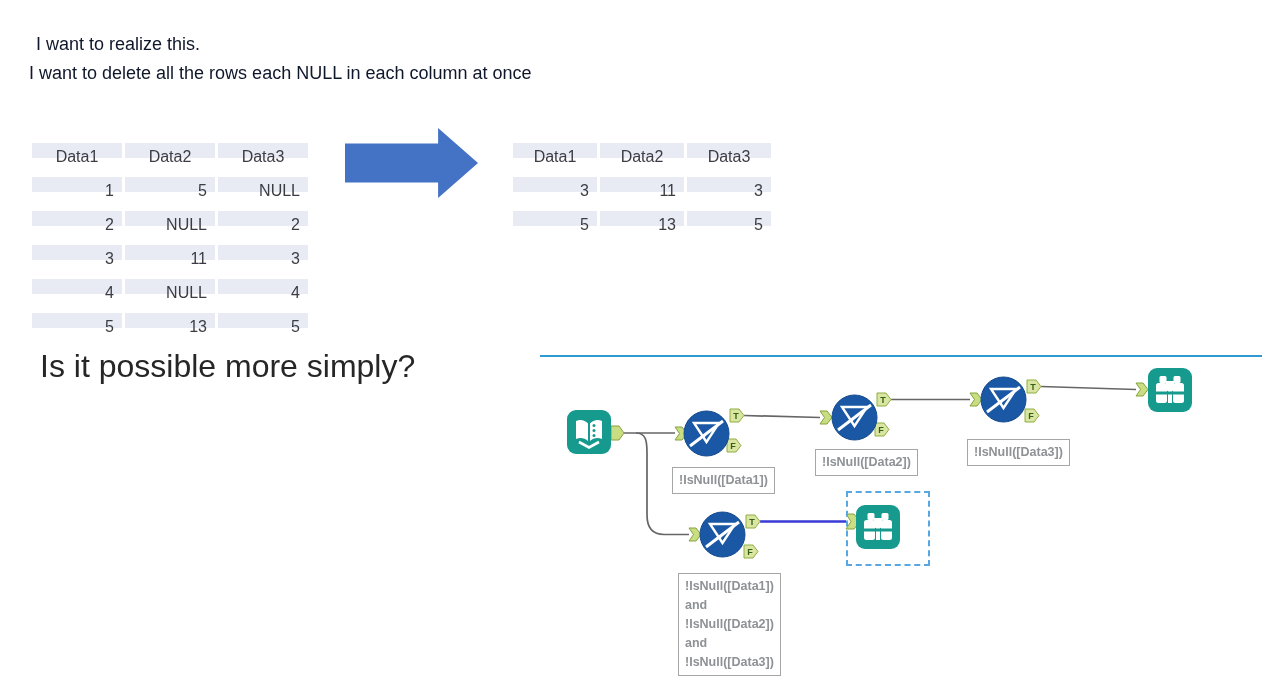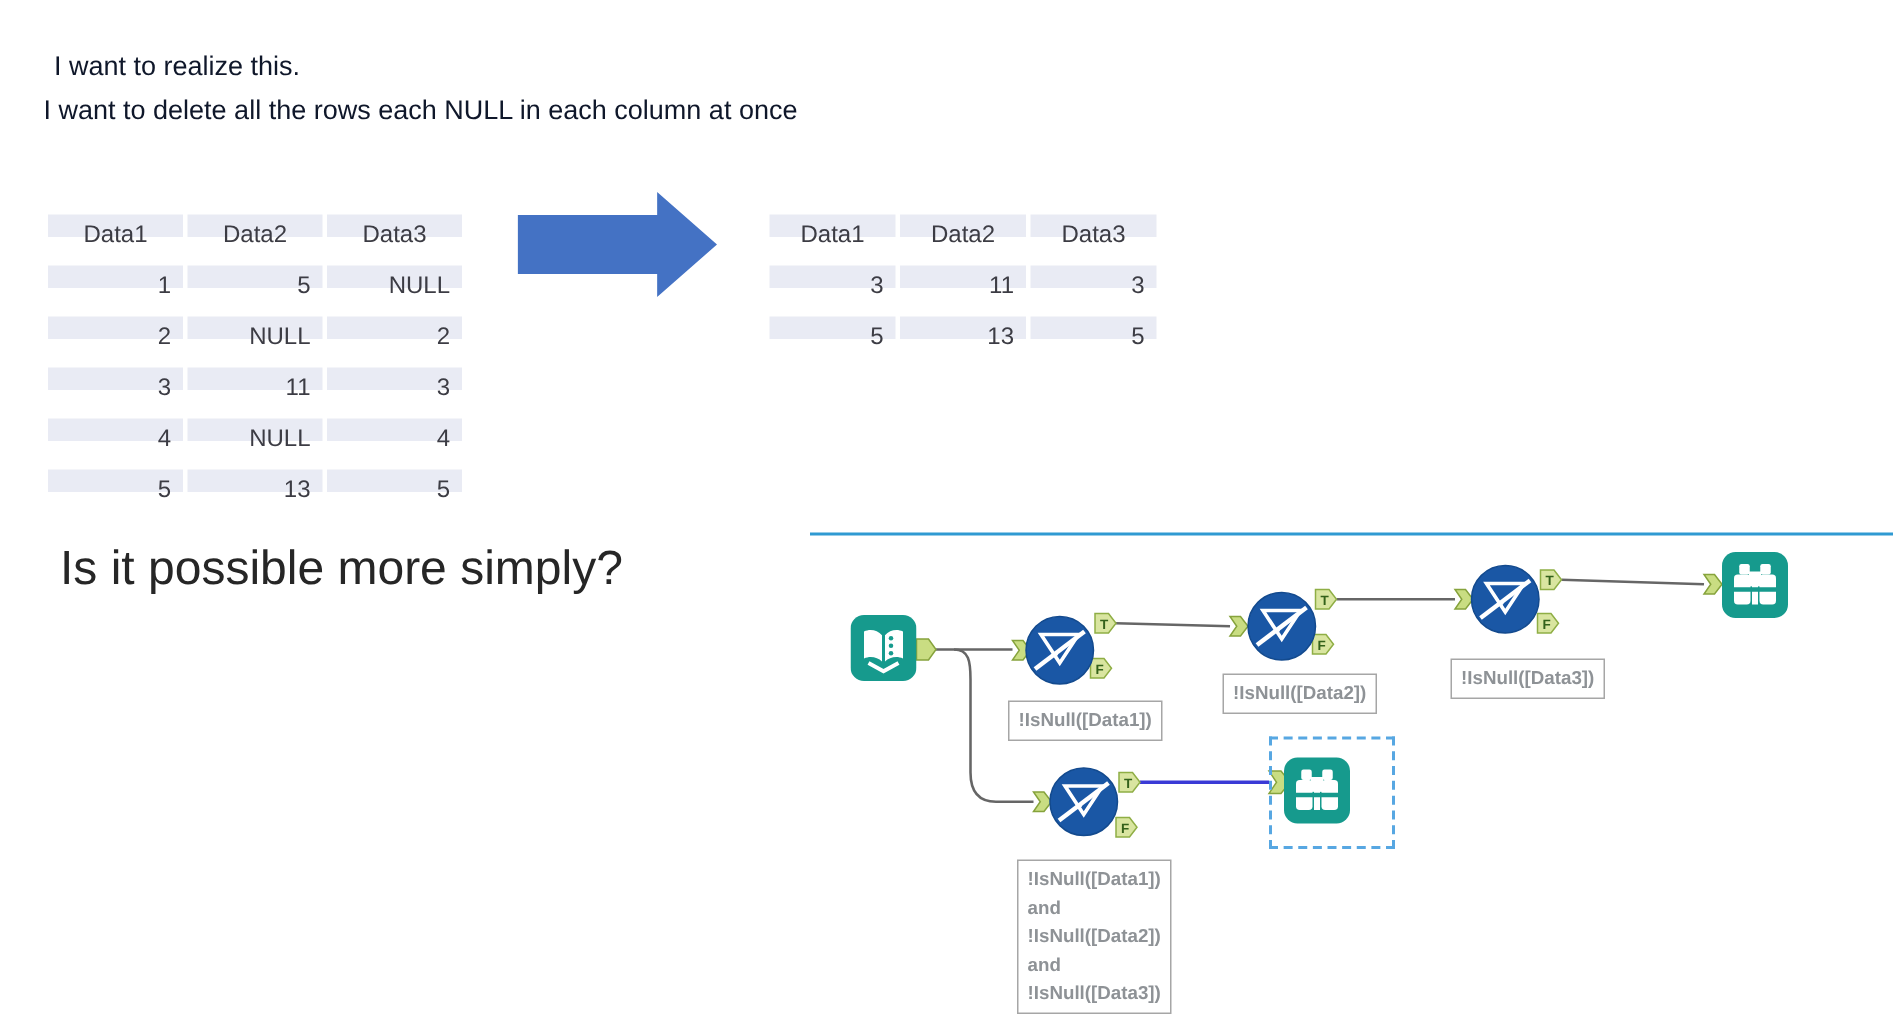--- a/index.html
+++ b/index.html
@@ -18,21 +18,21 @@
          text-align:right;padding-right:8px;box-sizing:border-box;margin-top:16px;}
   .thead .tcell{text-align:center;padding-right:0;}
   #table-before{left:32px;top:127px;}
   #table-after{left:513px;top:127px;--cw:84px;}
 
   
   #arrow{left:345px;top:128px;width:133px;height:70px;background:#4472c4;
          clip-path:polygon(0 22%,70% 22%,70% 0,100% 50%,70% 100%,70% 78%,0 78%);}
 
   
-  #question{left:40px;top:356px;font-size:32px;line-height:44px;color:#262626;}
+  #question{left:40px;top:344px;font-size:32px;line-height:44px;color:#262626;}
 
   
   #divider{left:540px;top:355px;width:722px;height:2px;background:#2f9ad2;}
 
   
   #workflow{left:540px;top:357px;width:722px;height:333px;}
   #wires{position:absolute;left:0;top:0;}
   .tool{position:absolute;}
   .wf-label{position:absolute;background:#fff;border:1px solid #a6a6a6;
             padding:3px 6px;font-size:12.5px;font-weight:bold;color:#8e9296;

